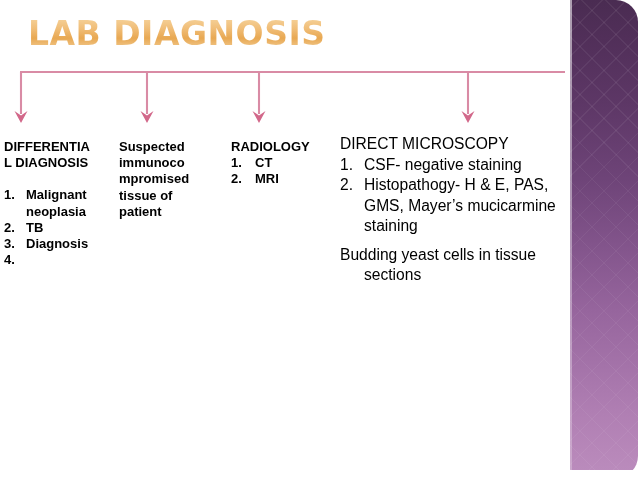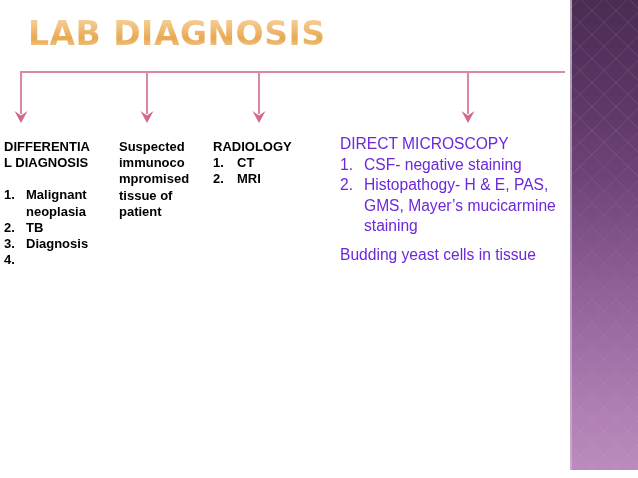--- a/index.html
+++ b/index.html
@@ -12,20 +12,21 @@
     background: #ffffff;
     font-family: "Liberation Sans", sans-serif;
     overflow: hidden;
   }
   .slide {
     position: relative;
     width: 638px;
     height: 478px;
     background: #ffffff;
     overflow: hidden;
+    border-radius: 22px;
   }
 
   
   .side-band {
     position: absolute;
     left: 570px;
     top: 0px;
     width: 68px;
     height: 470px;
     background:
@@ -146,38 +147,38 @@
 
   
   #col-immuno {
     left: 119px;
     top: 139px;
     width: 104px;
   }
 
   
   #col-radiology {
-    left: 213px;
+    left: 231px;
     top: 139px;
     width: 104px;
   }
   #col-radiology .num-list {
     margin-top: 0px;
   }
   #col-radiology .marker { width: 24px; }
 
   
   #col-microscopy {
     left: 340px;
     top: 134px;
     width: 250px;
     font-size: 15.6px;
     font-weight: normal;
     line-height: 20.5px;
-    color: #6d28d9;
+    color: #000000;
   }
   #col-microscopy .col-head {
     margin-bottom: 0px;
   }
   #col-microscopy .num-list .marker { width: 24px; }
   #col-microscopy .num-list .txt { text-indent: 0; }
   .para-block {
     margin-top: 8px;
     padding-left: 0px;
   }
@@ -269,16 +270,17 @@
       </li>
       <li>
         <span class="marker">2.</span>
         <span class="txt">Histopathogy- H &amp; E, PAS,
 GMS, Mayer’s mucicarmine
 staining</span>
       </li>
     </ul>
     <div class="para-block">
       <div class="l1">Budding yeast cells in tissue</div>
+      <div class="l2">sections</div>
     </div>
   </div>
 
 </div>
 
 </body></html>

